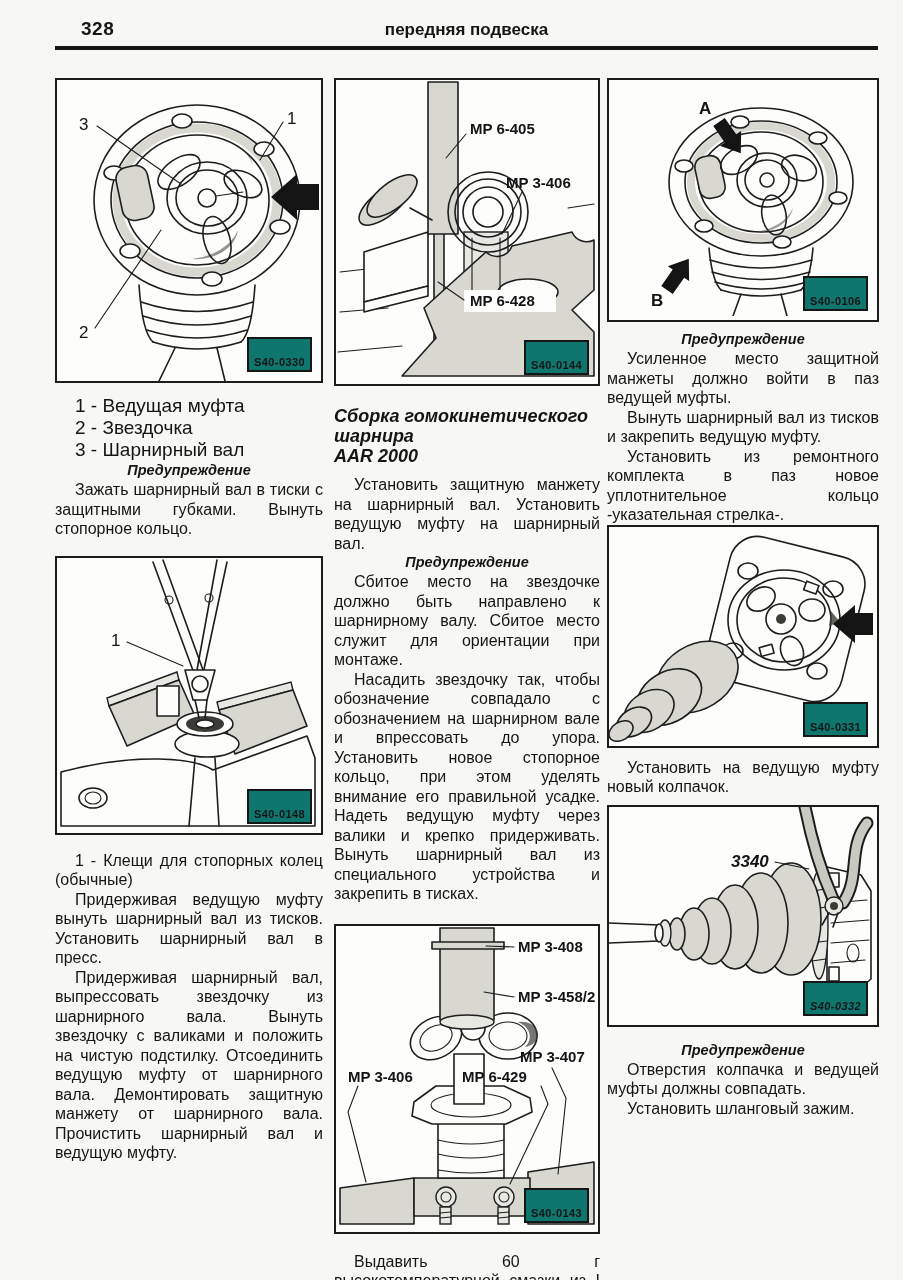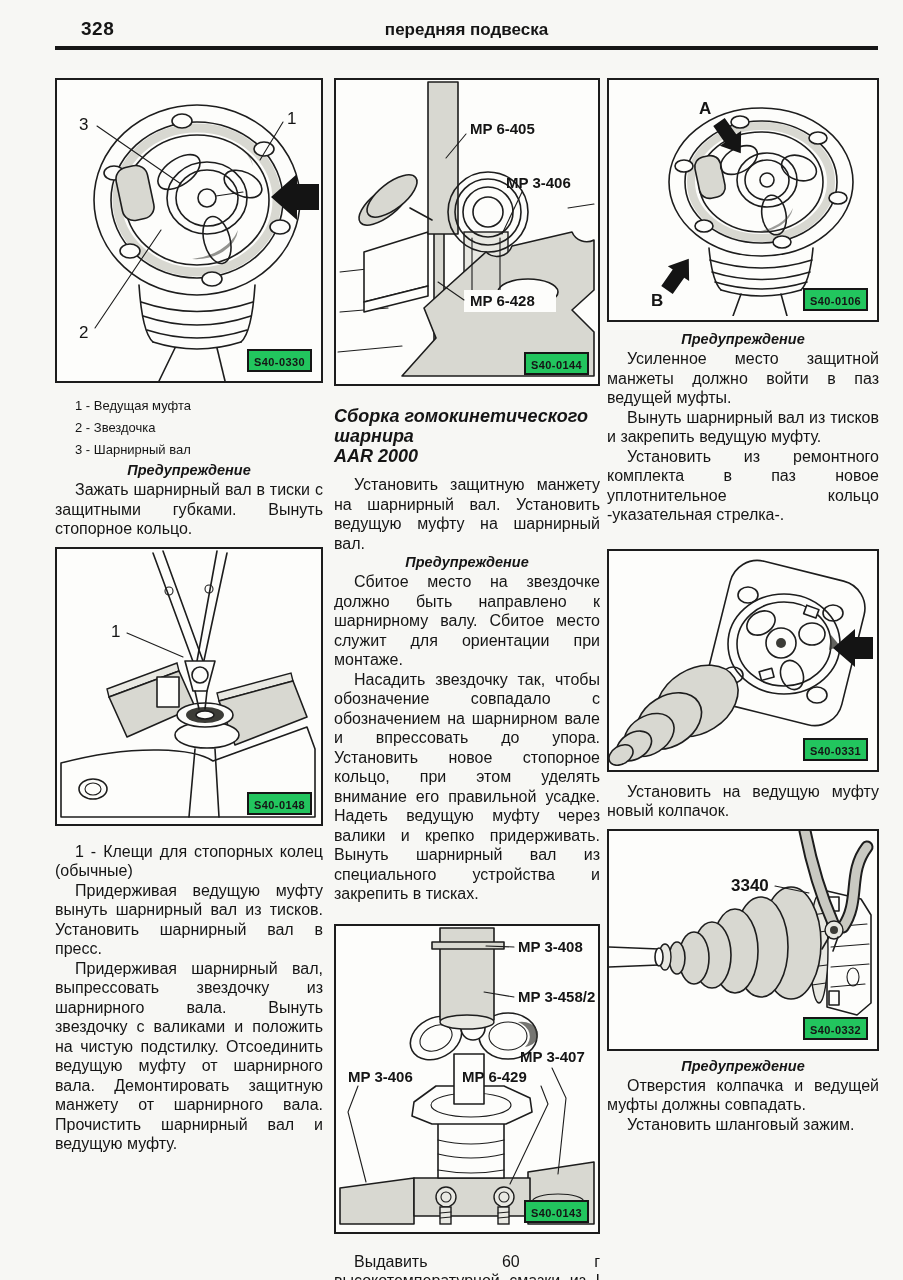--- a/index.html
+++ b/index.html
@@ -12,26 +12,26 @@
   .page-header{position:absolute;left:55px;top:16px;width:823px;
     border-bottom:4px solid #161616;padding-bottom:6px;height:24px;}
   .page-num{position:absolute;left:2px;top:2px;font-size:19px;font-weight:bold;letter-spacing:.5px;margin-left:24px;}
   .page-title{position:absolute;left:50%;transform:translateX(-50%);top:4px;font-size:17px;font-weight:bold;}
   .col{position:absolute;top:78px;}
   .col-left{left:55px;width:268px;}
   .col-mid{left:334px;width:266px;}
   .col-right{left:607px;width:272px;}
   .fig{border:2px solid #1c1c1c;background:#fdfdfb;position:relative;}
   .figcode{
-    position:absolute;right:9px;bottom:9px;border:2px solid #161616;background:#22c55e;
-    font-size:11px;font-weight:bold;letter-spacing:.4px;padding:5px 5px 2px 5px;line-height:12px;
+    position:absolute;right:9px;bottom:9px;border:2px solid #161616;background:#0f766e;
+    font-size:11px;font-weight:bold;letter-spacing:.4px;padding:17px 5px 2px 5px;line-height:12px;
   }
   p{margin:0;font-size:16px;line-height:19.5px;text-align:justify;}
   p.ind{text-indent:20px;}
-  .legend-item{font-size:13px;line-height:22px;padding-left:20px;}
+  .legend-item{font-size:19px;line-height:22px;padding-left:20px;}
   .warn{font-weight:bold;font-style:italic;font-size:14.5px;line-height:19px;text-align:center;}
   .headline{font-weight:bold;font-style:italic;font-size:18px;line-height:20px;text-align:left;}
   svg{display:block;}
   .ln{stroke:#1d1d1d;fill:none;stroke-width:1.6;stroke-linecap:round;stroke-linejoin:round;}
   .lnt{stroke:#1d1d1d;fill:none;stroke-width:1.1;stroke-linecap:round;}
   .fw{fill:#fdfdfb;stroke:#1d1d1d;stroke-width:1.6;stroke-linejoin:round;}
   .fg{fill:#d8d8d1;stroke:#1d1d1d;stroke-width:1.6;stroke-linejoin:round;}
   .fg2{fill:#e8e8e2;stroke:#1d1d1d;stroke-width:1.4;}
   .fd{fill:#3c3c37;stroke:none;}
   .ringshade{stroke:#d8d8d1;fill:none;}
@@ -87,21 +87,21 @@
       <text class="cn" x="230" y="44">1</text>
       <text class="cn" x="22" y="258">2</text>
     </svg>
     <span class="figcode">S40-0330</span>
   </div>
 
   <div class="legend-item">1 - Ведущая муфта</div>
   <div class="legend-item">2 - Звездочка</div>
   <div class="legend-item">3 - Шарнирный вал</div>
   <div class="warn">Предупреждение</div>
-  <p class="ind" style="margin-bottom:8px;">Зажать шарнирный вал в тиски с защитными губками. Вынуть стопорное кольцо.</p>
+  <p class="ind" style="margin-bottom:17px;">Зажать шарнирный вал в тиски с защитными губками. Вынуть стопорное кольцо.</p>
 
   <div class="fig" style="width:264px;height:275px;margin-bottom:16px;">
     <svg width="264" height="271" viewBox="0 0 264 271">
       <path class="fw" d="M4 214 C80 194 138 200 156 212 L250 178 L258 200 L258 268 L4 268 Z"></path>
       <ellipse class="ln" cx="36" cy="240" rx="14" ry="10"></ellipse>
       <ellipse class="lnt" cx="36" cy="240" rx="8" ry="6"></ellipse>
       <polygon class="fg2" points="52,148 122,122 120,114 50,140"></polygon>
       <polygon class="fg" points="52,148 122,122 138,158 70,188"></polygon>
       <polygon class="fg2" points="162,152 236,132 234,124 160,144"></polygon>
       <polygon class="fg" points="162,152 236,132 250,168 178,196"></polygon>
@@ -262,21 +262,21 @@
       </g>
       <text class="cn" x="90" y="34" style="font-weight:bold">A</text>
       <text class="cn" x="42" y="226" style="font-weight:bold">B</text>
     </svg>
     <span class="figcode">S40-0106</span>
   </div>
 
   <div class="warn">Предупреждение</div>
   <p class="ind">Усиленное место защитной манжеты должно войти в паз ведущей муфты.</p>
   <p class="ind">Вынуть шарнирный вал из тисков и закрепить ведущую муфту.</p>
-  <p class="ind" style="margin-bottom:24px;">Установить из ремонтного комплекта в паз новое уплотнительное кольцо -указательная стрелка-.</p>
+  <p class="ind" style="margin-bottom:0;">Установить из ремонтного комплекта в паз новое уплотнительное кольцо -указательная стрелка-.</p>
 
   <div class="fig" style="width:268px;height:219px;margin-bottom:10px;">
     <svg width="268" height="215" viewBox="0 0 268 215">
       <rect class="fw" x="108" y="18" width="138" height="148" rx="28" transform="rotate(14 177 92)"></rect>
       <ellipse class="fw" cx="139" cy="44" rx="10" ry="8"></ellipse>
       <ellipse class="fw" cx="224" cy="62" rx="10" ry="8"></ellipse>
       <ellipse class="fw" cx="208" cy="144" rx="10" ry="8"></ellipse>
       <ellipse class="fw" cx="124" cy="124" rx="10" ry="8"></ellipse>
       <ellipse class="ln" cx="175" cy="93" rx="56" ry="50"></ellipse>
       <ellipse class="ln" cx="175" cy="93" rx="47" ry="42"></ellipse>
@@ -293,21 +293,21 @@
       <ellipse class="fg" cx="40" cy="184" rx="27" ry="19" transform="rotate(-32 40 184)"></ellipse>
       <ellipse class="fg" cx="25" cy="195" rx="19" ry="13" transform="rotate(-32 25 195)"></ellipse>
       <ellipse class="fg" cx="12" cy="204" rx="13" ry="9" transform="rotate(-32 12 204)"></ellipse>
       <polygon class="arrowb" points="264,86 264,108 246,108 246,116 224,97 246,78 246,86"></polygon>
     </svg>
     <span class="figcode">S40-0331</span>
   </div>
 
   <p class="ind" style="margin-bottom:8px;">Установить на ведущую муфту новый колпачок.</p>
 
-  <div class="fig" style="width:268px;height:218px;margin-bottom:6px;">
+  <div class="fig" style="width:268px;height:218px;margin-bottom:14px;font-style:italic;">
     <svg width="268" height="214" viewBox="0 0 268 214">
       <path class="fw" d="M218 60 L252 68 L262 84 L262 172 L248 184 L218 176 Z"></path>
       <line class="lnt" x1="222" y1="96" x2="258" y2="93"></line>
       <line class="lnt" x1="222" y1="116" x2="260" y2="113"></line>
       <line class="lnt" x1="222" y1="136" x2="260" y2="133"></line>
       <line class="lnt" x1="222" y1="156" x2="256" y2="153"></line>
       <ellipse class="lnt" cx="244" cy="146" rx="6" ry="9"></ellipse>
       <rect class="fw" x="220" y="66" width="10" height="14"></rect>
       <rect class="fw" x="220" y="160" width="10" height="14"></rect>
       <ellipse class="fg2" cx="210" cy="118" rx="9" ry="54"></ellipse>

